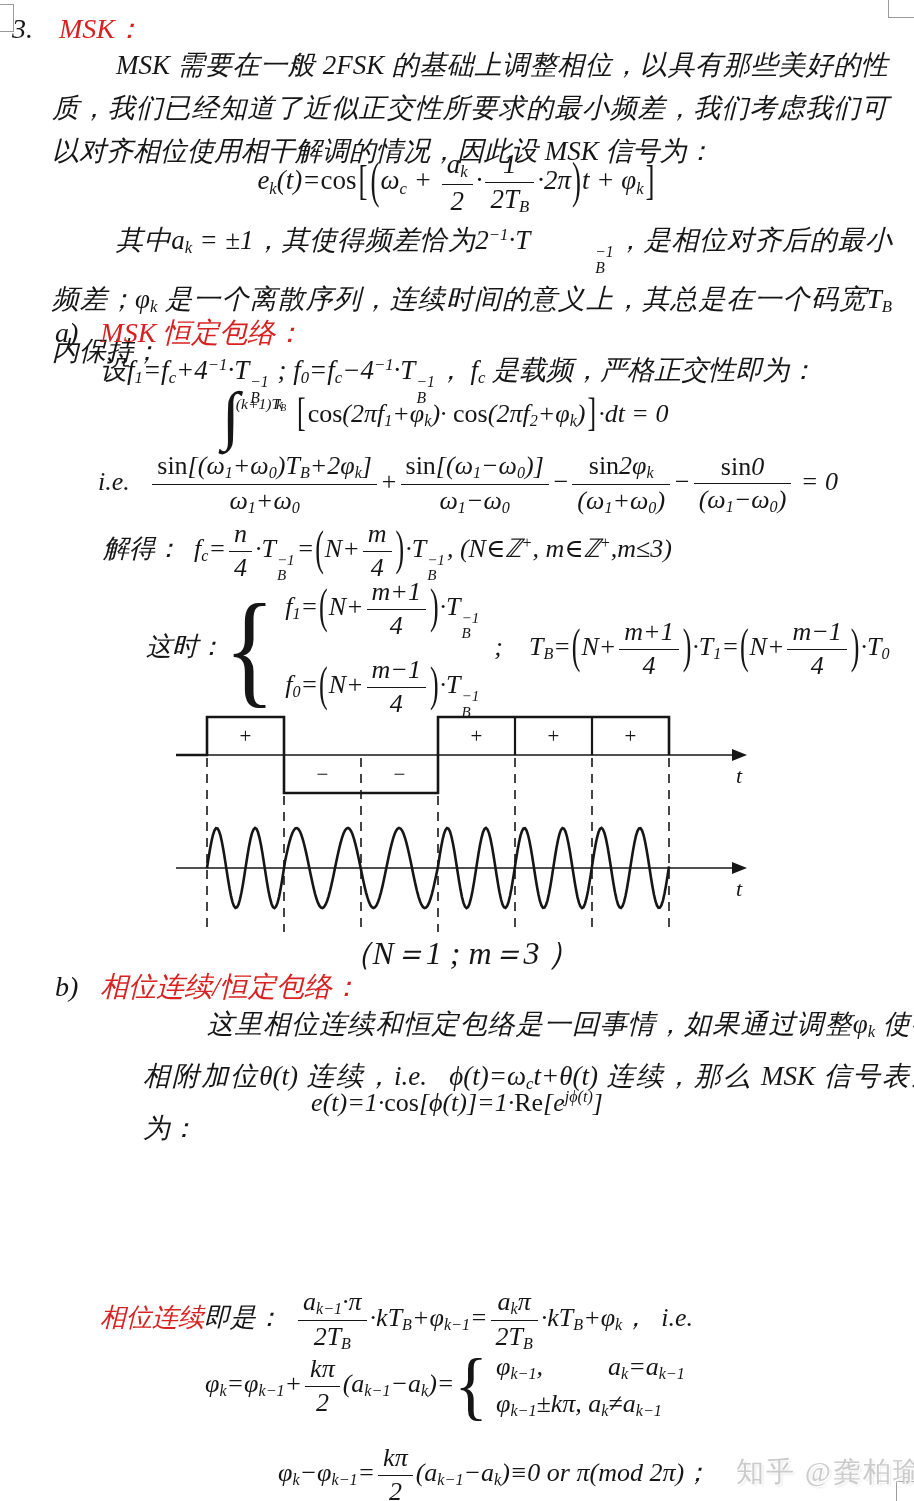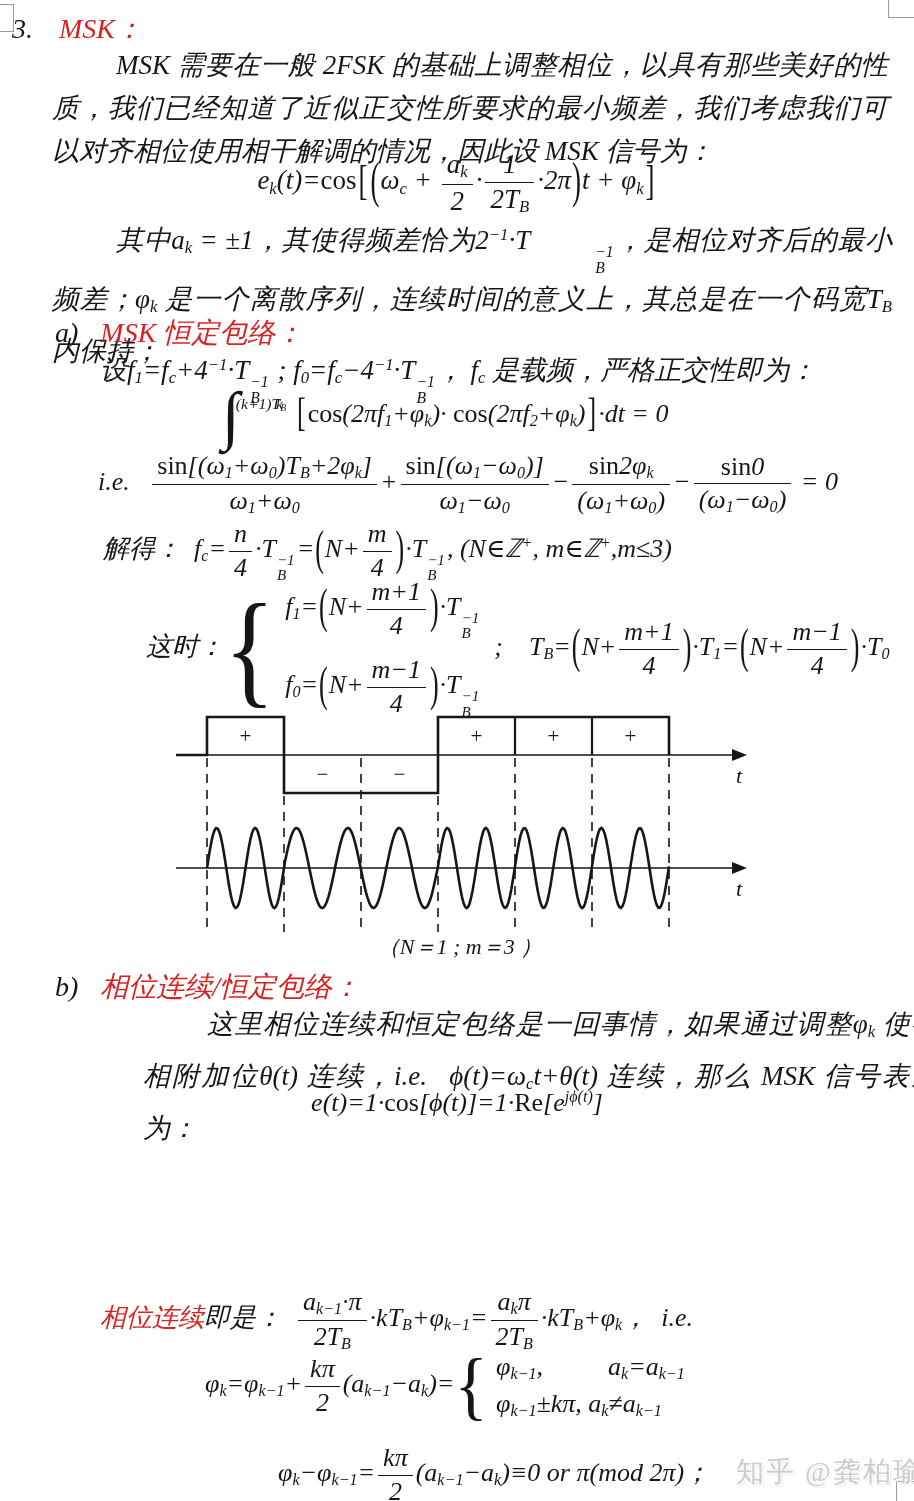--- a/index.html
+++ b/index.html
@@ -31,21 +31,21 @@
          font-size:4.1em;line-height:.9;transform:scaleY(1.2);margin-right:10px;}
   .brace.sm{font-size:2.7em;transform:scaleY(1.1);margin-right:8px;}
   .cases{display:inline-flex;flex-direction:column;row-gap:14px;vertical-align:middle;text-align:left;}
   .cases.tight{row-gap:6px;}
   .r{font-style:normal;margin-top:8px;}
   
   .int{font-size:2.5em;font-style:normal;vertical-align:middle;line-height:.85;}
   .ilim{display:inline-flex;justify-content:center;height:2.55em;
         vertical-align:middle;font-size:.6em;line-height:1;margin:0 12px 0 -4px;}
   .ilim .il{margin-left:-10px;}
-  .caption{font-size:22px;}
+  .caption{font-size:32px;}
   .wm{color:var(--wm,#cbcbcb);font-style:normal;font-size:28px;letter-spacing:2px;
       text-shadow:1px 1px 0 #ffffff,2px 2px 2px #e8e8e8;margin-left:26px;}
   .corner{position:absolute;background:#fff;border:1px solid #9a9a9a;width:26px;height:26px;}
   svg text.ax{font:italic 22px "Liberation Serif","DejaVu Serif",serif;fill:#161616;}
   svg text.bl{font:21px "Liberation Serif","DejaVu Serif",serif;fill:#161616;}
 </style>
 </head>
 <body>
 
 <div class="page">

